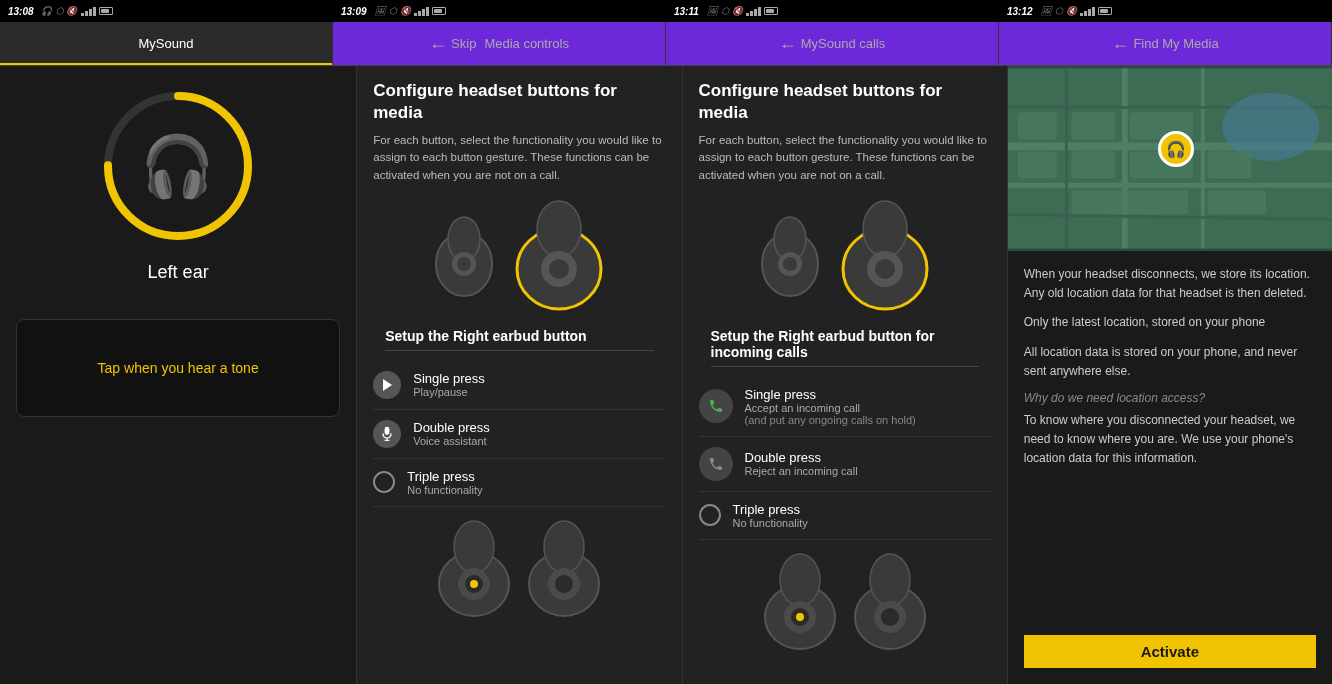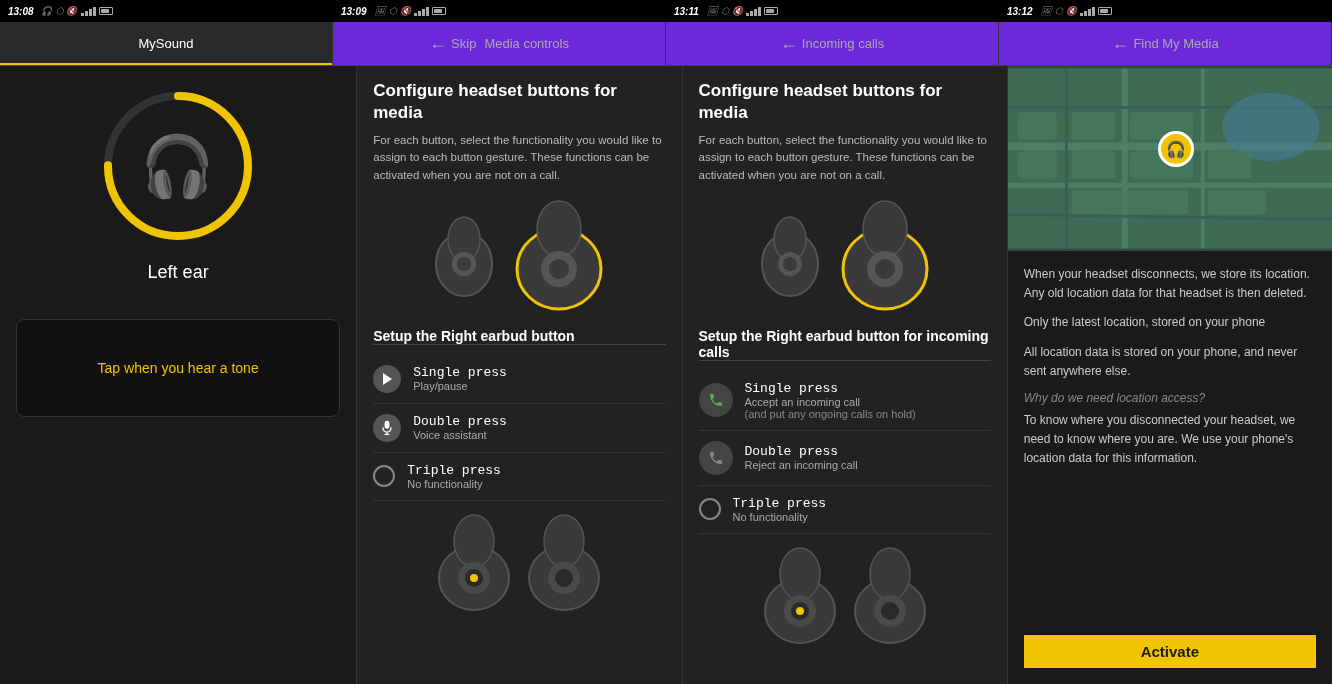--- a/index.html
+++ b/index.html
@@ -194,22 +194,22 @@
 
     
     .earbud-small {
       width: 70px; height: 90px;
     }
 
     .section-title {
       font-size: 14px;
       font-weight: bold;
       color: #fff;
-      margin: 8px 0 10px;
-      padding-bottom: 0;
+      margin: 8px 12px 10px;
+      padding-bottom: 6px;
       border-bottom: 1px solid #444;
     }
 
     .option-row {
       display: flex;
       align-items: center;
       padding: 10px 0;
       border-bottom: 1px solid #333;
       gap: 12px;
     }
@@ -252,21 +252,20 @@
     }
 
     .option-text {
       display: flex;
       flex-direction: column;
     }
     .option-main {
       font-size: 13px;
       color: #fff;
       font-weight: 500;
-      font-family: Liberation Mono, monospace;
     }
     .option-sub {
       font-size: 11px;
       color: #aaa;
     }
 
     
     .panel-incoming {
       background: #222;
       overflow-y: auto;
@@ -427,21 +426,21 @@
   <div class="tab-item active">
     <span>MySound</span>
   </div>
   <div class="tab-item">
     <span class="back-arrow">←</span>
     <span style="margin-left:4px;">Skip</span>
     <span style="margin-left:8px;">Media controls</span>
   </div>
   <div class="tab-item">
     <span class="back-arrow">←</span>
-    <span style="margin-left:4px;">Incoming calls</span>
+    <span style="margin-left:4px;">MySound calls</span>
   </div>
   <div class="tab-item">
     <span class="back-arrow">←</span>
     <span style="margin-left:4px;">Find My Media</span>
   </div>
 </div>
 
 <div class="panels">
 
   <div class="panel panel-mysound" style="display:flex;flex-direction:column;align-items:center;justify-content:flex-start;padding:20px 16px;gap:16px;">

